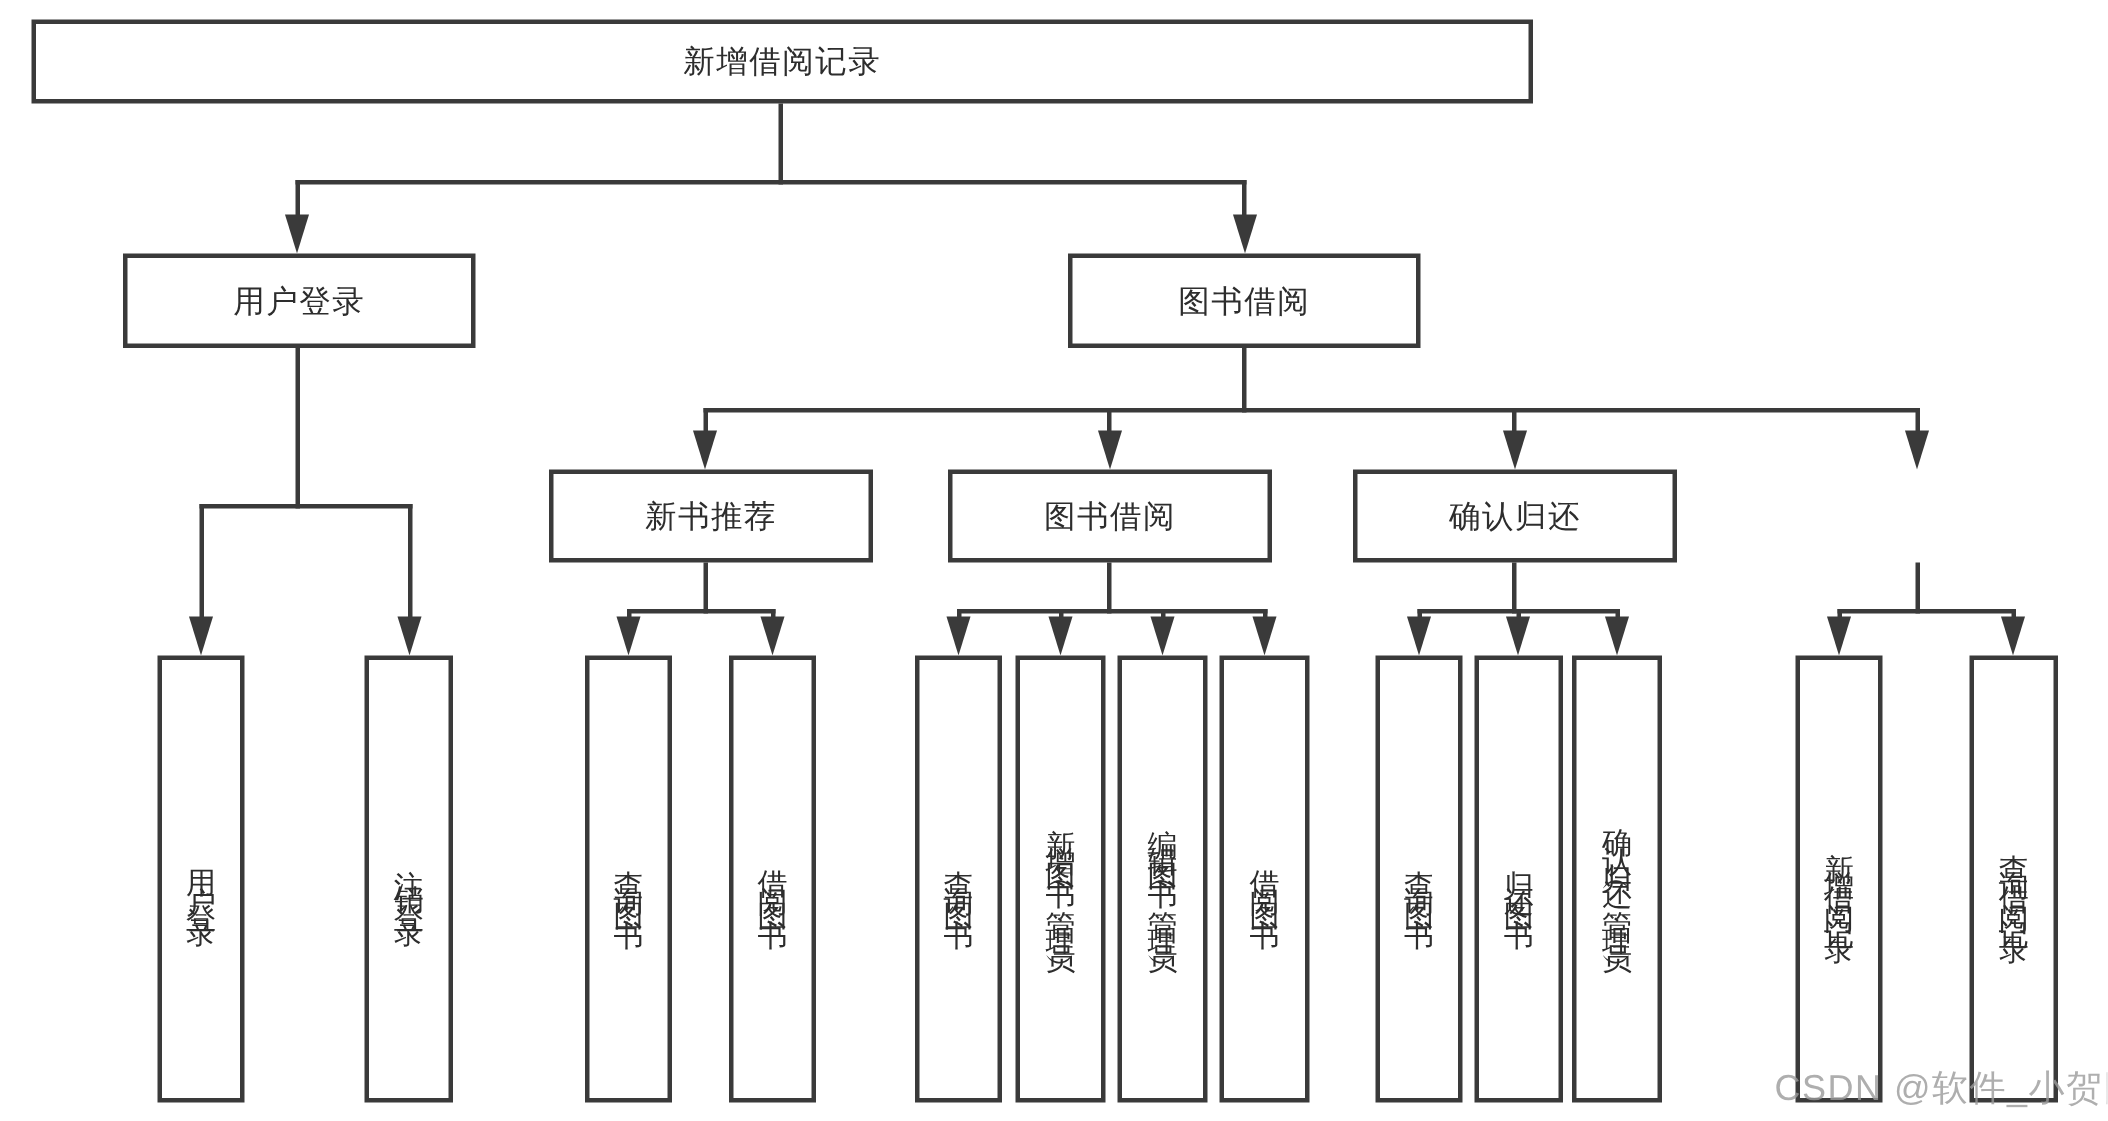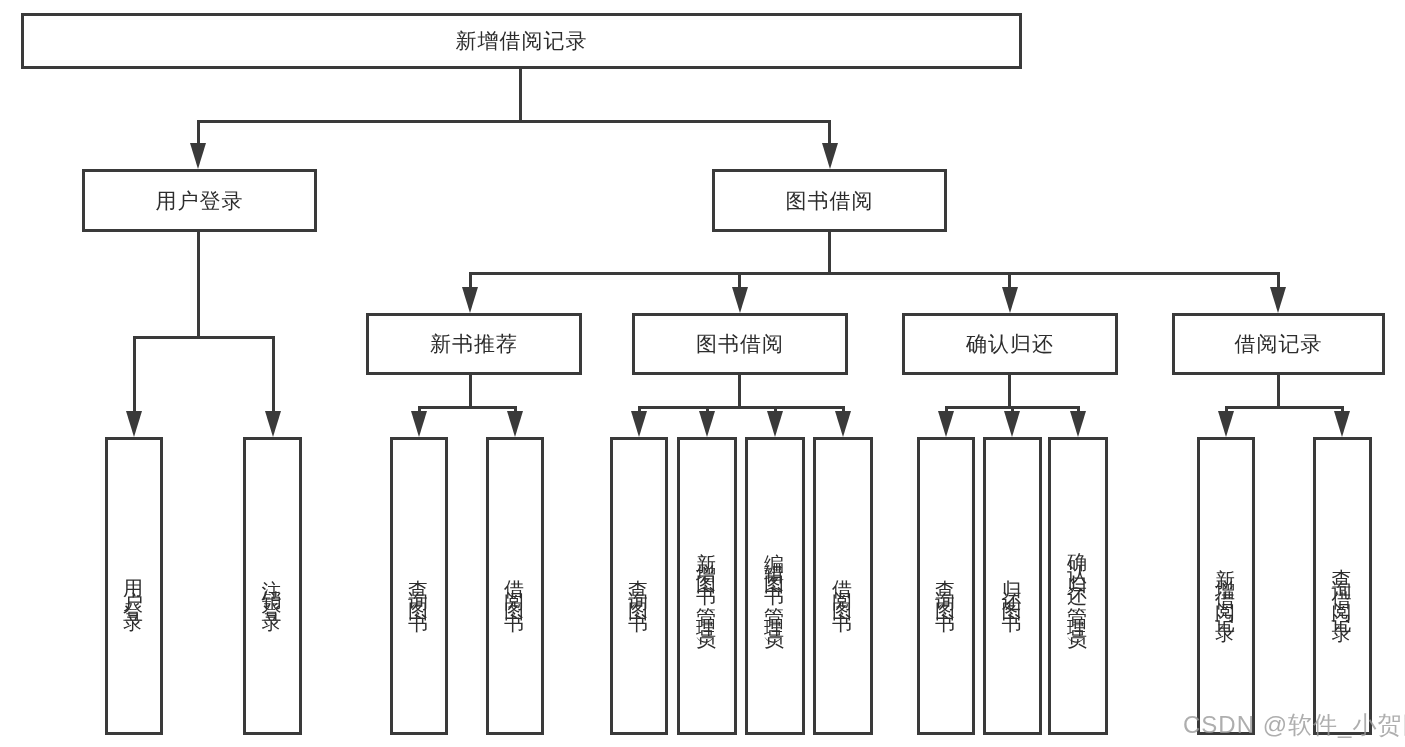--- a/index.html
+++ b/index.html
@@ -90,21 +90,20 @@
   <div class="vline" style="left:1008px;top:272px;height:18px"></div>
   <div class="vline" style="left:1277px;top:272px;height:18px"></div>
   <div class="arrow" style="left:462px;top:287px"></div>
   <div class="arrow" style="left:732px;top:287px"></div>
   <div class="arrow" style="left:1002px;top:287px"></div>
   <div class="arrow" style="left:1270px;top:287px"></div>
 
   <div class="box" style="left:366px;top:313px;width:216px;height:62px">新书推荐</div>
   <div class="box" style="left:632px;top:313px;width:216px;height:62px">图书借阅</div>
   <div class="box" style="left:902px;top:313px;width:216px;height:62px">确认归还</div>
-  <div class="box" style="left:1172px;top:313px;width:213px;height:62px">借阅记录</div>
 
   <div class="vline" style="left:469px;top:375px;height:34px"></div>
   <div class="hline" style="left:418px;top:406px;width:99px"></div>
   <div class="vline" style="left:418px;top:406px;height:9px"></div>
   <div class="vline" style="left:514px;top:406px;height:9px"></div>
   <div class="arrow" style="left:411px;top:411px"></div>
   <div class="arrow" style="left:507px;top:411px"></div>
 
   <div class="vline" style="left:738px;top:375px;height:34px"></div>
   <div class="hline" style="left:638px;top:406px;width:207px"></div>

